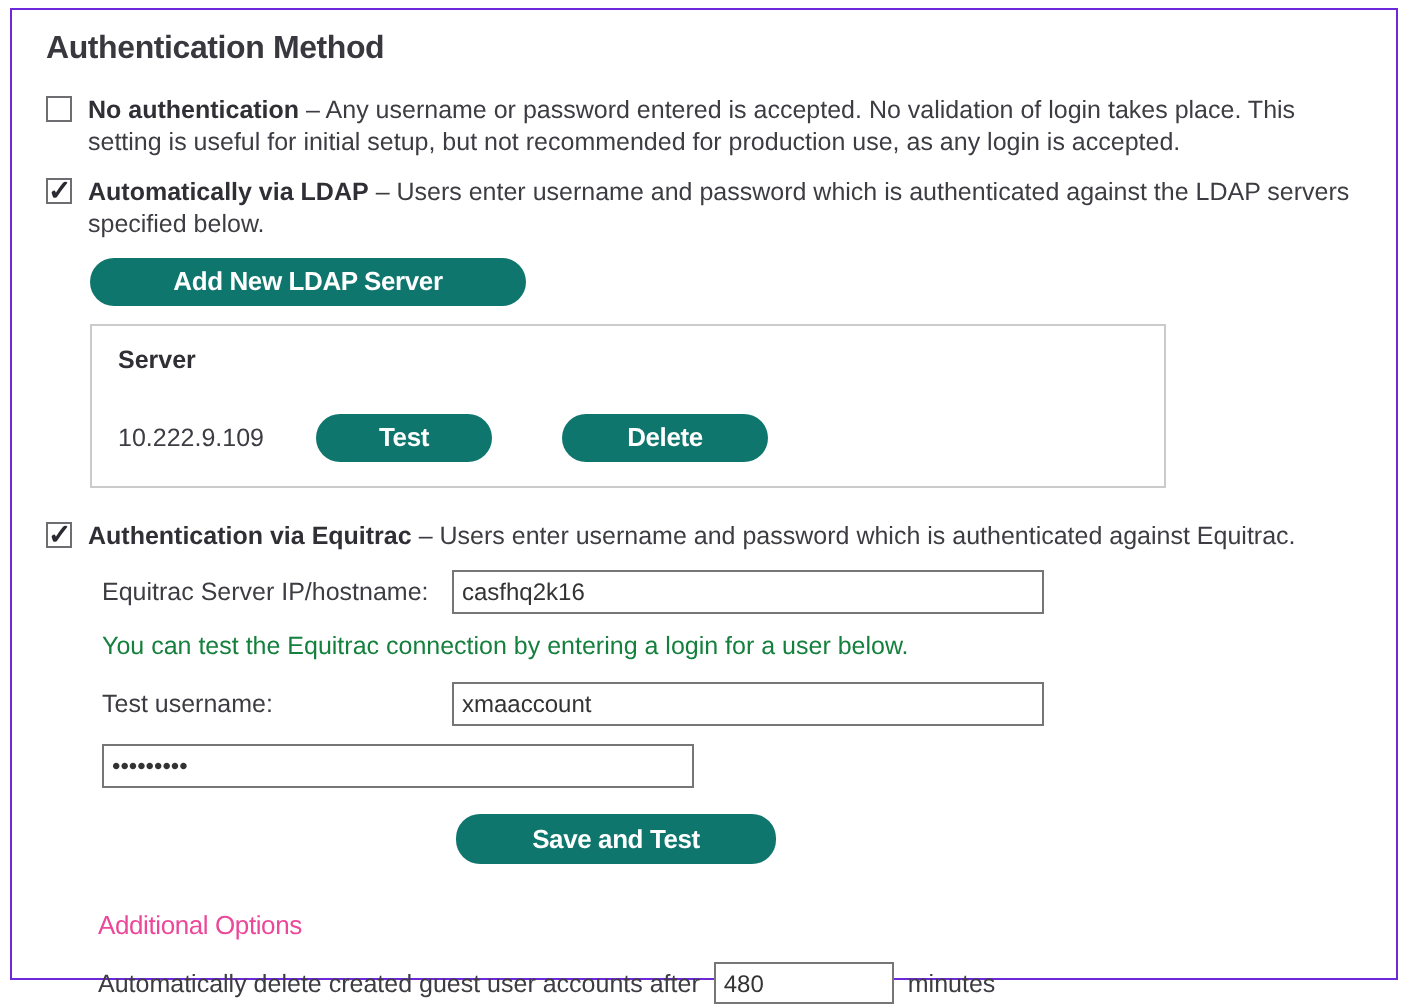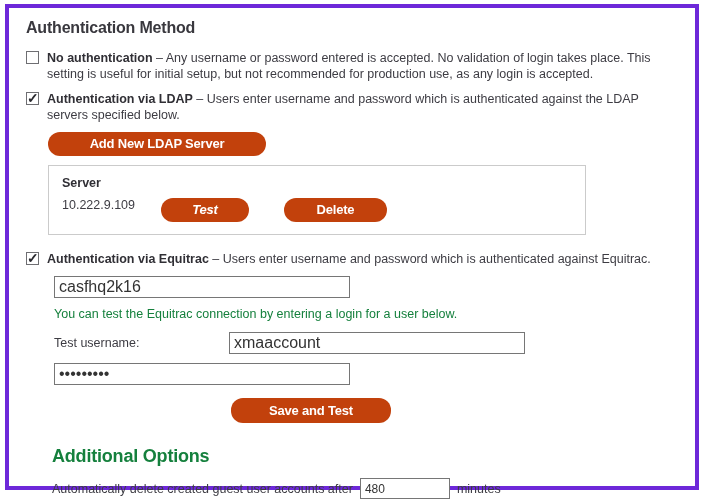--- a/index.html
+++ b/index.html
@@ -6,21 +6,21 @@
   html,body { background:#ffffff; }
   body {
     width:706px; height:502px;
     font-family:"Liberation Sans", sans-serif;
     color:#3d3c43;
     position:relative;
     overflow:hidden;
   }
   .frame {
     position:absolute; left:5px; top:4px; width:694px; height:486px;
-    border:4px solid #6d28d9; background:#ffffff;
+    border:1px solid #6d28d9; background:#ffffff;
     padding:9px 12px 0 12px;
   }
   .page-title {
     font-size:16px; font-weight:bold; color:#39383e;
     letter-spacing:-0.2px; margin:2px 0 13px 5px;
   }
   
   .option { display:flex; align-items:flex-start; margin-left:5px; margin-bottom:9px; }
   .checkbox {
     width:13px; height:13px; border:1px solid #6e6e72; background:#fff;
@@ -30,52 +30,52 @@
     content:"\2713";
     position:absolute; left:0px; top:-3px;
     font-size:14px; font-weight:bold; color:#2a2a30;
   }
   .option-text {
     margin-left:8px; font-size:12.5px; line-height:16px; width:652px; color:#3d3c43;
   }
   .option-text b { color:#302f35; }
   
   .pill {
-    display:inline-block; background:#c2410c; color:#ffffff;
+    display:inline-block; background:#0f766e; color:#ffffff;
     border:none; border-radius:12px; height:24px;
     font-family:"Liberation Sans", sans-serif;
     font-size:13px; font-weight:bold; text-align:center;
     letter-spacing:-0.2px; cursor:pointer; line-height:24px; padding:0;
   }
   .add-ldap-btn { width:218px; margin:0 0 9px 27px; }
   
   .server-box {
     margin-left:27px; width:538px; border:1px solid #cbcbcb;
     padding:10px 13px 12px 13px; margin-bottom:0;
   }
   .server-box .col-header { font-size:12.5px; font-weight:bold; color:#302f35; }
-  .server-row { display:flex; margin-top:8px; }
+  .server-row { display:flex; align-items:center; margin-top:20px; }
   .server-ip { font-size:12.5px; width:99px; color:#3d3c43; }
-  .btn-test { width:88px;font-style:italic; }
+  .btn-test { width:88px; }
   .btn-edit { width:85px; margin-left:37px; }
   .btn-delete { width:103px; margin-left:35px; }
   
   .sec-equitrac { margin-top:16px; }
   .field-row { display:flex; align-items:center; margin:8px 0 9px 33px; }
   .field-label { font-size:12.5px; width:175px; color:#3d3c43; flex:0 0 175px; }
   .text-input {
     width:296px; height:22px; border:1px solid #767676; background:#fff;
-    font-family:"Liberation Sans", sans-serif; font-size:16px; color:#333;
+    font-family:"Liberation Sans", sans-serif; font-size:12px; color:#333;
     padding:0 4px; border-radius:0;
   }
   .hint { font-size:12.5px; margin:9px 0 11px 33px; color:#15803d; }
   .save-btn { width:160px; height:25px; line-height:25px; margin:4px 12px 0 210px; }
   
   .additional-title {
-    font-size:18px; font-weight:bold; color:#15803d;
+    font-size:13px; font-weight:normal; color:#ec4899;
     margin:23px 0 0 31px; letter-spacing:-0.2px;
   }
   .delete-line {
     display:flex; align-items:center; font-size:12.5px;
     margin:11px 0 0 31px; color:#3d3c43;
   }
   .minutes-input {
     width:90px; height:21px; border:1px solid #767676;
     font-family:"Liberation Sans", sans-serif; font-size:12px; color:#333;
     padding:0 4px; margin:0 7px; border-radius:0;
@@ -94,21 +94,21 @@
     <div class="option-text">
       <b>No authentication</b>
       <span>– Any username or password entered is accepted. No validation of login takes place. This setting is useful for initial setup, but not recommended for production use, as any login is accepted.</span>
     </div>
   </div>
 
   
   <div class="option">
     <span class="checkbox checked"></span>
     <div class="option-text">
-      <b>Authentication via LDAP</b>
+      <b>Automatically via LDAP</b>
       <span>– Users enter username and password which is authenticated against the LDAP servers specified below.</span>
     </div>
   </div>
 
   <button class="pill add-ldap-btn">Add New LDAP Server</button>
 
   <div class="server-box">
     <div class="col-header">Server</div>
     <div class="server-row">
       <span class="server-ip">10.222.9.109</span>
@@ -120,20 +120,21 @@
   
   <div class="option sec-equitrac">
     <span class="checkbox checked"></span>
     <div class="option-text">
       <b>Authentication via Equitrac</b>
       <span>– Users enter username and password which is authenticated against Equitrac.</span>
     </div>
   </div>
 
   <div class="field-row">
+    <span class="field-label">Equitrac Server IP/hostname:</span>
     <input class="text-input" type="text" value="casfhq2k16" style="">
   </div>
 
   <div class="hint">You can test the Equitrac connection by entering a login for a user below.</div>
 
   <div class="field-row">
     <span class="field-label">Test username:</span>
     <input class="text-input" type="text" value="xmaaccount" style="">
   </div>
 

